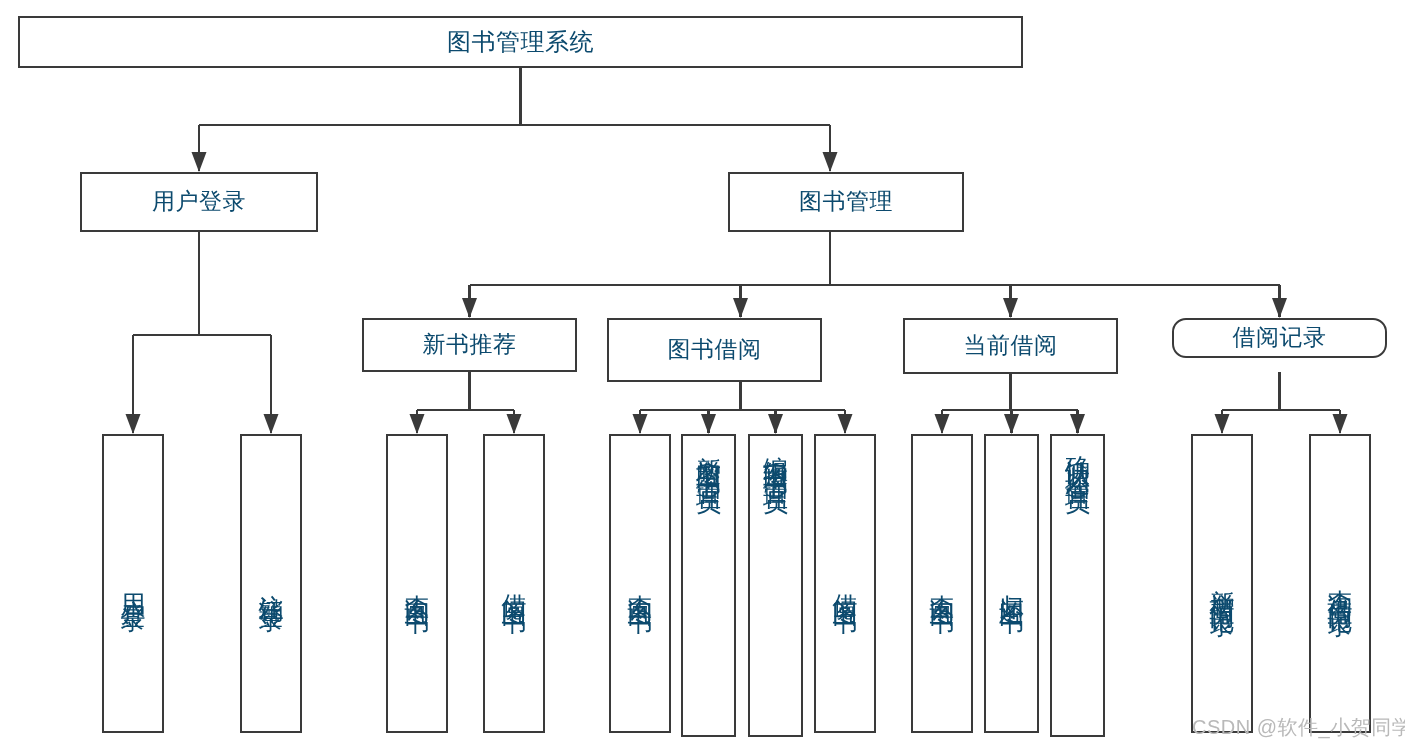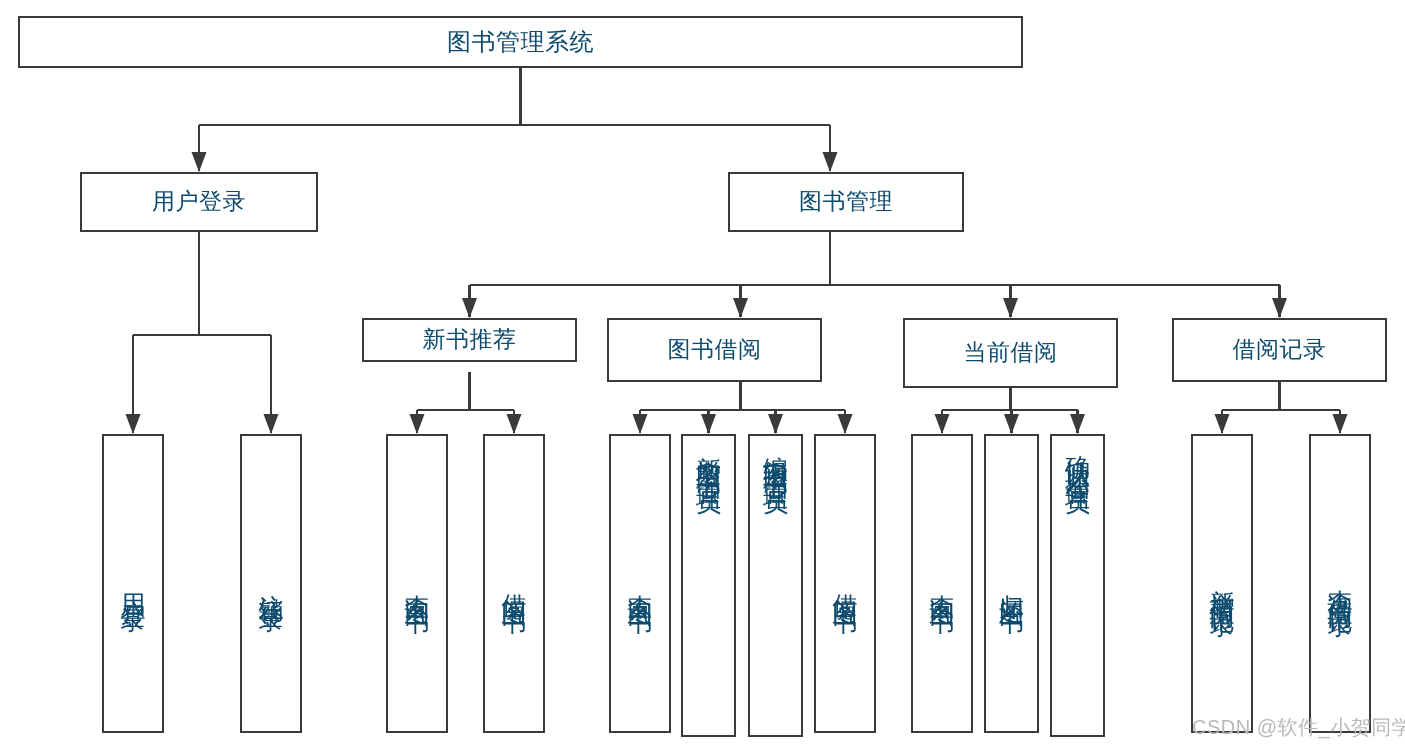--- a/index.html
+++ b/index.html
@@ -135,30 +135,30 @@
 
   <div class="node horiz root" style="left: 18px; top: 16px; width: 1005px; height: 52px;">
       <span class="label">图书管理系统</span>
     </div>
     <div class="node horiz" style="left: 80px; top: 172px; width: 238px; height: 60px;">
       <span class="label">用户登录</span>
     </div>
     <div class="node horiz" style="left: 712px; top: 172px; width: 236px; height: 60px; margin-left: 16px;">
       <span class="label">图书管理</span>
     </div>
-    <div class="node horiz" style="left: 362px; top: 318px; width: 215px; height: 44px;">
+    <div class="node horiz" style="left: 362px; top: 318px; width: 215px; height: 54px;">
       <span class="label">新书推荐</span>
     </div>
     <div class="node horiz" style="left: 607px; top: 318px; width: 215px; height: 64px;">
       <span class="label">图书借阅</span>
     </div>
-    <div class="node horiz" style="left: 903px; top: 318px; width: 215px; height: 70px;">
+    <div class="node horiz" style="left: 903px; top: 318px; width: 215px; height: 56px;">
       <span class="label">当前借阅</span>
     </div>
-    <div class="node horiz" style="left: 1172px; top: 318px; width: 215px; height: 64px;">
+    <div class="node horiz" style="left: 1172px; top: 318px; width: 215px; height: 40px; border-radius: 14px;">
       <span class="label">借阅记录</span>
     </div>
     <div class="node vert centered" style="left: 102px; top: 434px; width: 62px; height: 299px;">
       <span class="label">用户登录</span>
     </div>
     <div class="node vert centered" style="left: 240px; top: 434px; width: 62px; height: 299px;">
       <span class="label">注销登录</span>
     </div>
     <div class="node vert centered" style="left: 386px; top: 434px; width: 62px; height: 299px;">
       <span class="label">查询图书</span>

